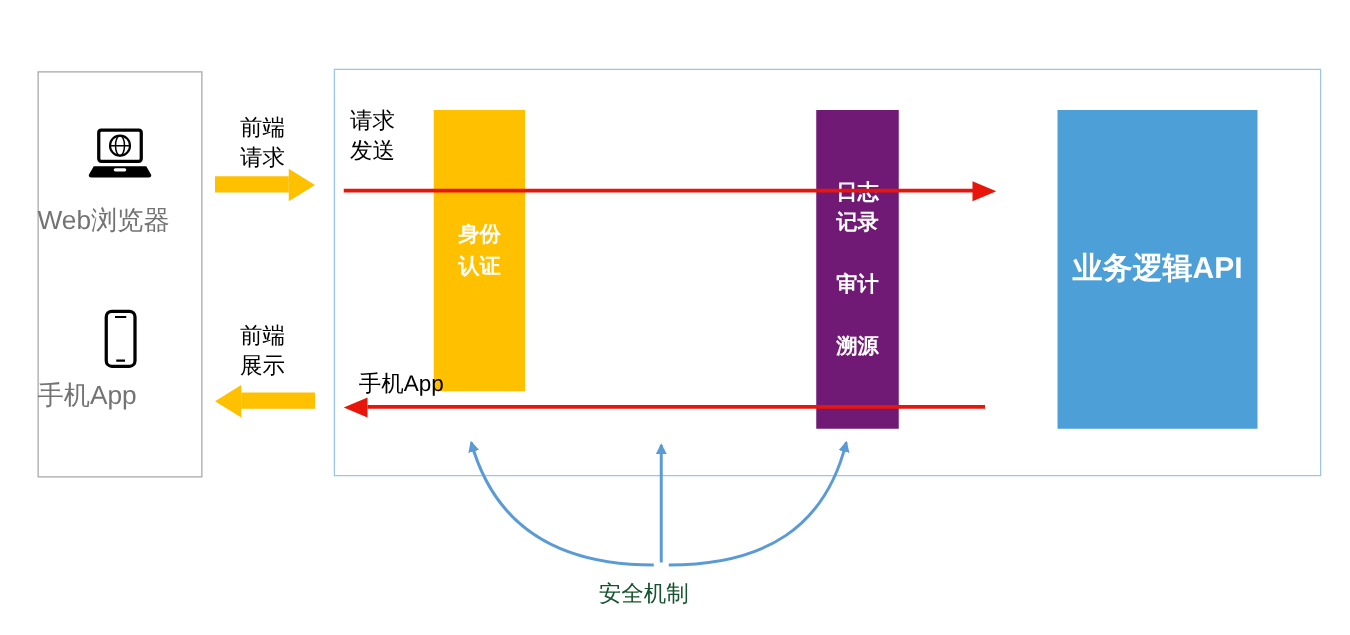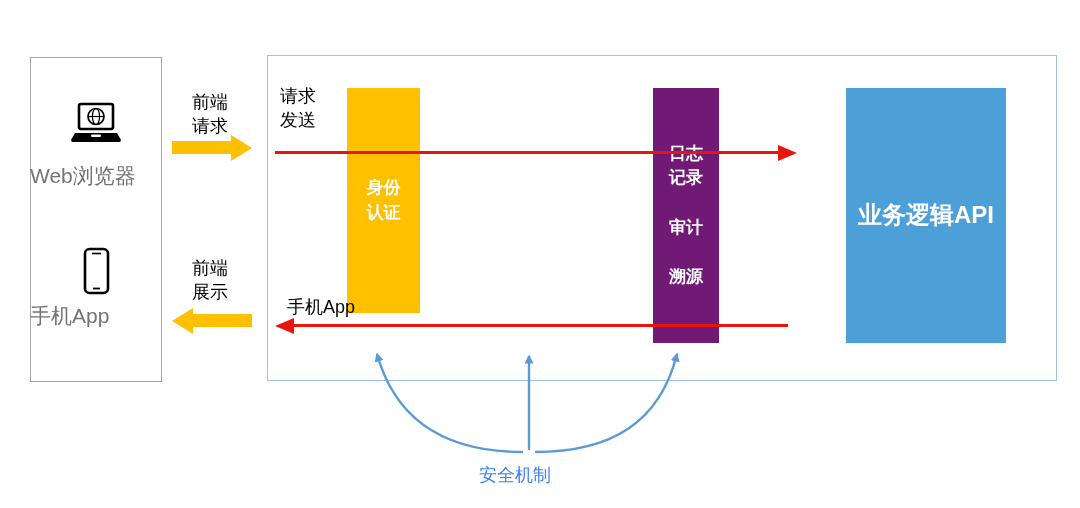--- a/index.html
+++ b/index.html
@@ -36,21 +36,21 @@
   .bar{position:absolute;z-index:2;display:flex;align-items:center;justify-content:center;
     color:#ffffff;font-size:17px;font-weight:700;text-align:center;white-space:pre-line;line-height:1.45;}
   .bar-auth{left:347px;top:88px;width:73px;height:225px;background:#ffc000;}
   .bar-authz{left:497px;top:88px;width:73px;height:185px;background:#fa7a00;}
   .bar-log{left:653px;top:88px;width:66px;height:255px;background:#701a75;}
   .api-box{left:810px;top:88px;width:160px;height:255px;background:#4d9fd8;font-size:24px;white-space:nowrap;margin-left:36px;}
 
   .curves{position:absolute;left:0;top:0;width:1080px;height:508px;z-index:4;pointer-events:none;}
 
   .security-label{position:absolute;left:455px;top:463px;width:120px;z-index:3;
-    color:#3b82f6;font-size:18px;text-align:center;white-space:nowrap;}
+    color:#14532d;font-size:18px;text-align:center;white-space:nowrap;}
 </style>
 </head>
 <body>
 
 <div class="canvas">
 
   <div class="client-box"></div>
 
   <span class="icon-wrap" style="left:67px;top:101px;">
     <svg width="58" height="48" viewBox="0 0 58 48">

